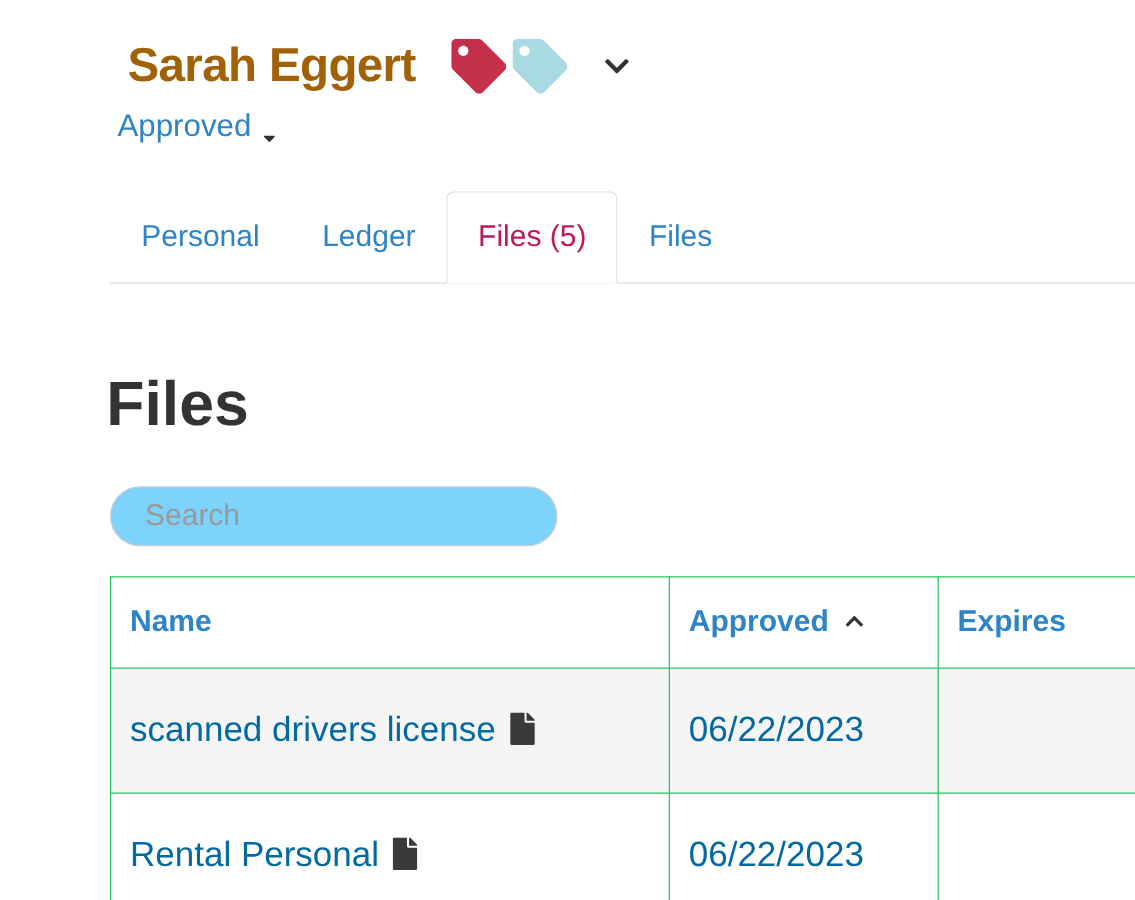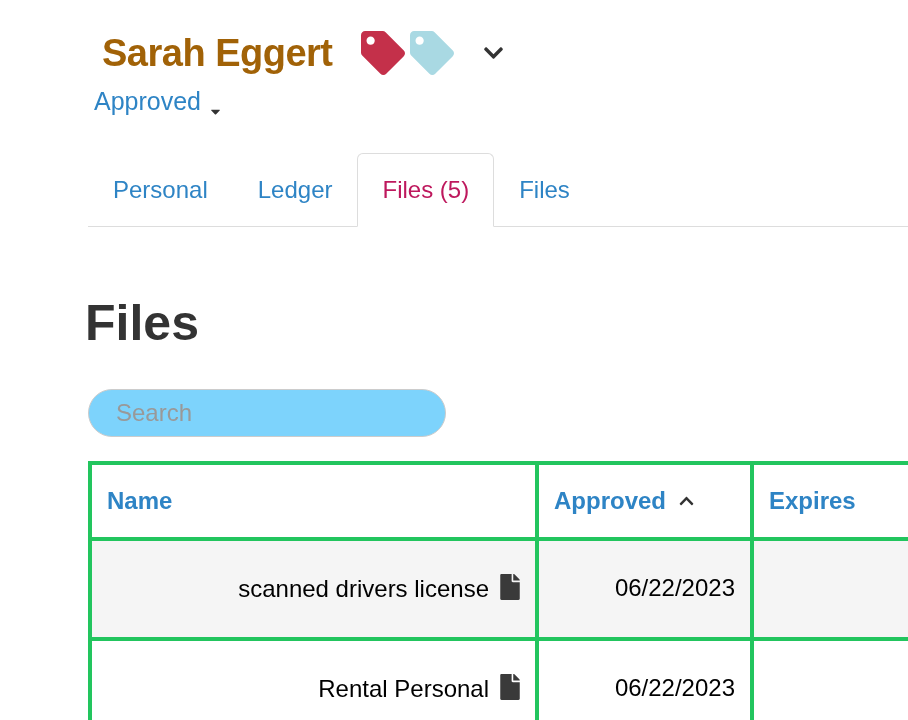--- a/index.html
+++ b/index.html
@@ -45,24 +45,24 @@
   .search-input { display: block; margin-top: 36px; width: 358px; height: 48px;
                   border: 1px solid #cccccc; border-radius: 24px;
                   padding: 0 20px 0 27px; font-size: 24px; color: #555555;
                   font-family: "Liberation Sans", sans-serif; outline: none; background: #7dd3fc; }
   .search-input::placeholder { color: #999999; opacity: 1; }
 
   table.files-table { margin-top: 24px; border-collapse: collapse;
                       width: 1212px; table-layout: fixed; }
   .files-table col.c-name    { width: 447px; }
   .files-table col.c-created { width: 215px; }
-  .files-table th, .files-table td { border: 4px solid #22c55e; text-align: left; vertical-align: middle; }
+  .files-table th, .files-table td { border: 1px solid #22c55e; text-align: left; vertical-align: middle; }
   .files-table th { color: #2e84c5; font-size: 24px; font-weight: 700;
                     padding: 22px 15px; background: #ffffff; cursor: pointer; }
-  .files-table td { font-size: 24px; color: #000000; padding: 33px 15px 34px; text-align: right; }
+  .files-table td { font-size: 28px; color: #0369a1; padding: 33px 15px 34px; }
   tr.striped td { background: #f5f5f5; }
 
   .sort-icon { width: 21px; height: 16px; display: inline-block; margin-left: 10px; }
   .sort-icon svg path { fill: #333333; }
   .file-icon { width: 20px; height: 26px; display: inline-block; margin-left: 11px; vertical-align: -3px; }
   .file-icon svg path { fill: #3a3a3a; }
   .file-name-cell { cursor: pointer; }
 </style>
 </head>
 <body>

